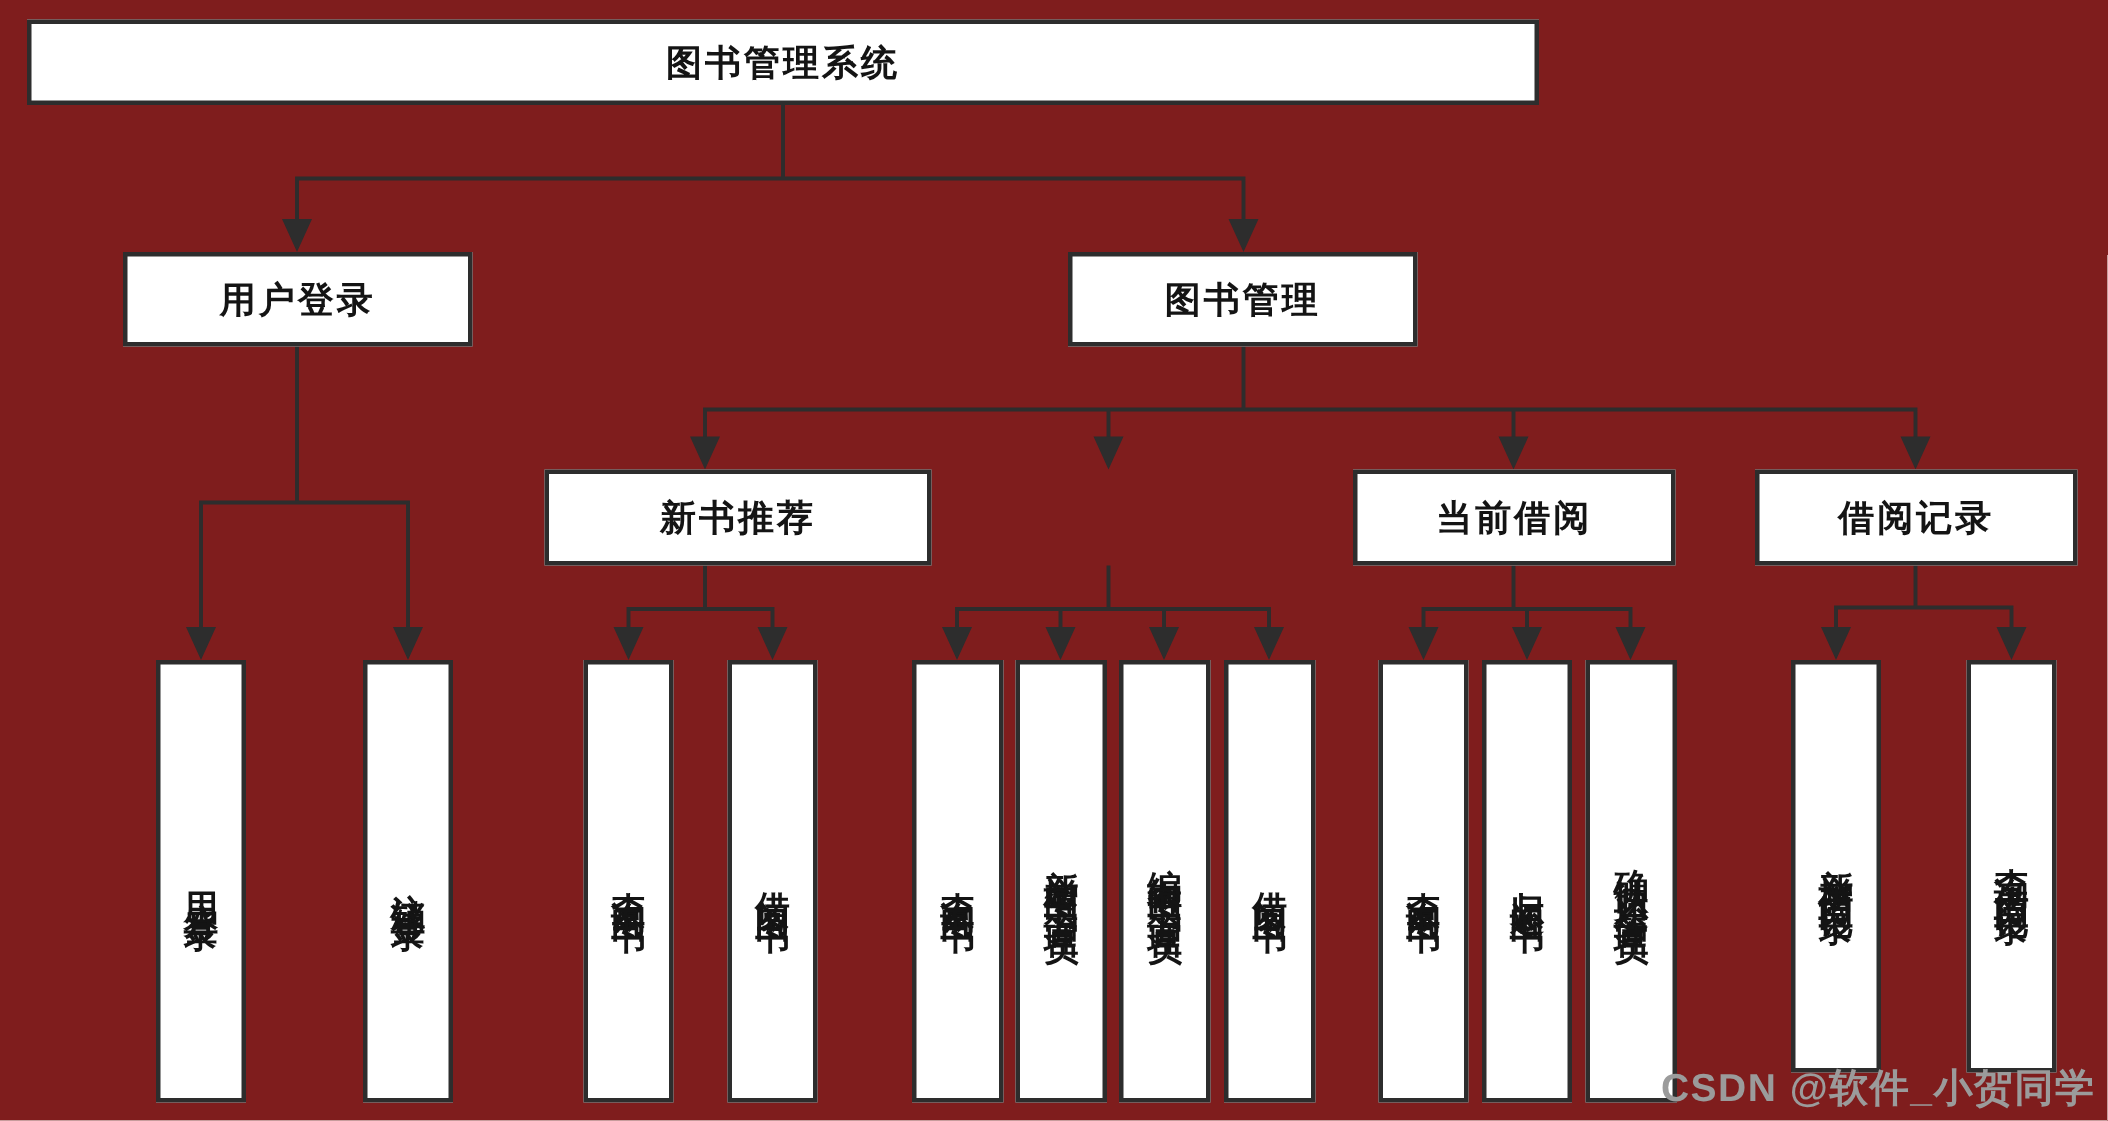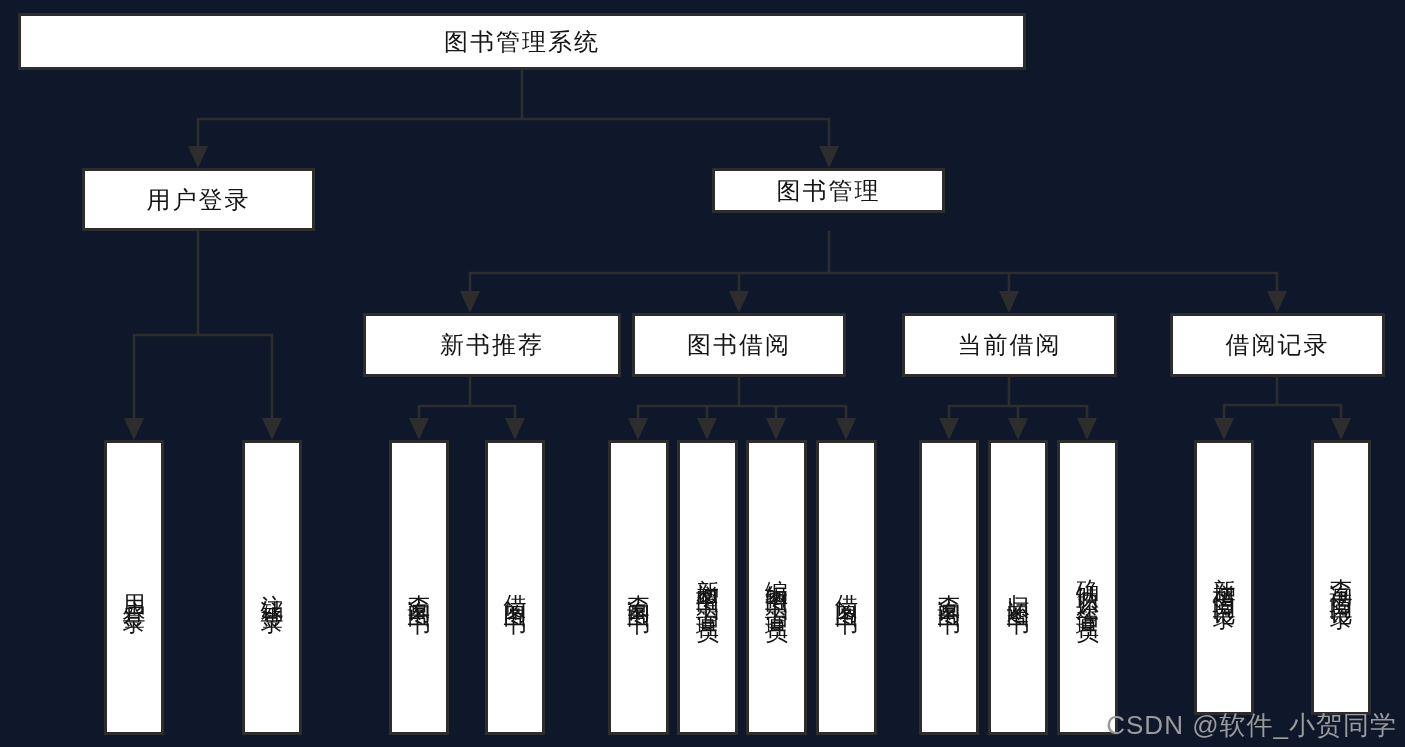--- a/index.html
+++ b/index.html
@@ -5,22 +5,23 @@
   html, body {
     margin: 0;
     padding: 0;
     background: #ffffff;
     font-family: "Liberation Sans", "DejaVu Sans", sans-serif;
   }
   .canvas {
     position: relative;
     width: 1405px;
     height: 747px;
-    background: #0f172a;
+    background: #7f1d1d;
     overflow: hidden;
+    font-weight: bold;
   }
   svg.connectors {
     position: absolute;
     left: 0; top: 0;
     width: 1405px;
     height: 747px;
   }
   .node {
     position: absolute;
     box-sizing: border-box;
@@ -105,29 +106,26 @@
     </g>
   </svg>
 
   <div class="node hbox" style="left:18px;top:13px;width:1008px;height:57px">
     <span>图书管理系统</span>
   </div>
 
   <div class="node hbox" style="left:82px;top:168px;width:233px;height:63px">
     <span>用户登录</span>
   </div>
-  <div class="node hbox" style="left:712px;top:168px;width:233px;height:45px">
+  <div class="node hbox" style="left:712px;top:168px;width:233px;height:63px">
     <span>图书管理</span>
   </div>
 
   <div class="node hbox" style="left:363px;top:313px;width:258px;height:64px">
     <span>新书推荐</span>
-  </div>
-  <div class="node hbox" style="left:632px;top:313px;width:214px;height:64px">
-    <span>图书借阅</span>
   </div>
   <div class="node hbox" style="left:1170px;top:313px;width:215px;height:64px">
     <span>借阅记录</span>
   </div>
   <div class="node hbox" style="left:902px;top:313px;width:215px;height:64px">
     <span>当前借阅</span>
   </div>
 
   <div class="node vbox" style="left:104px;top:440px;width:60px;height:295px">
     <span>用户登录</span>

